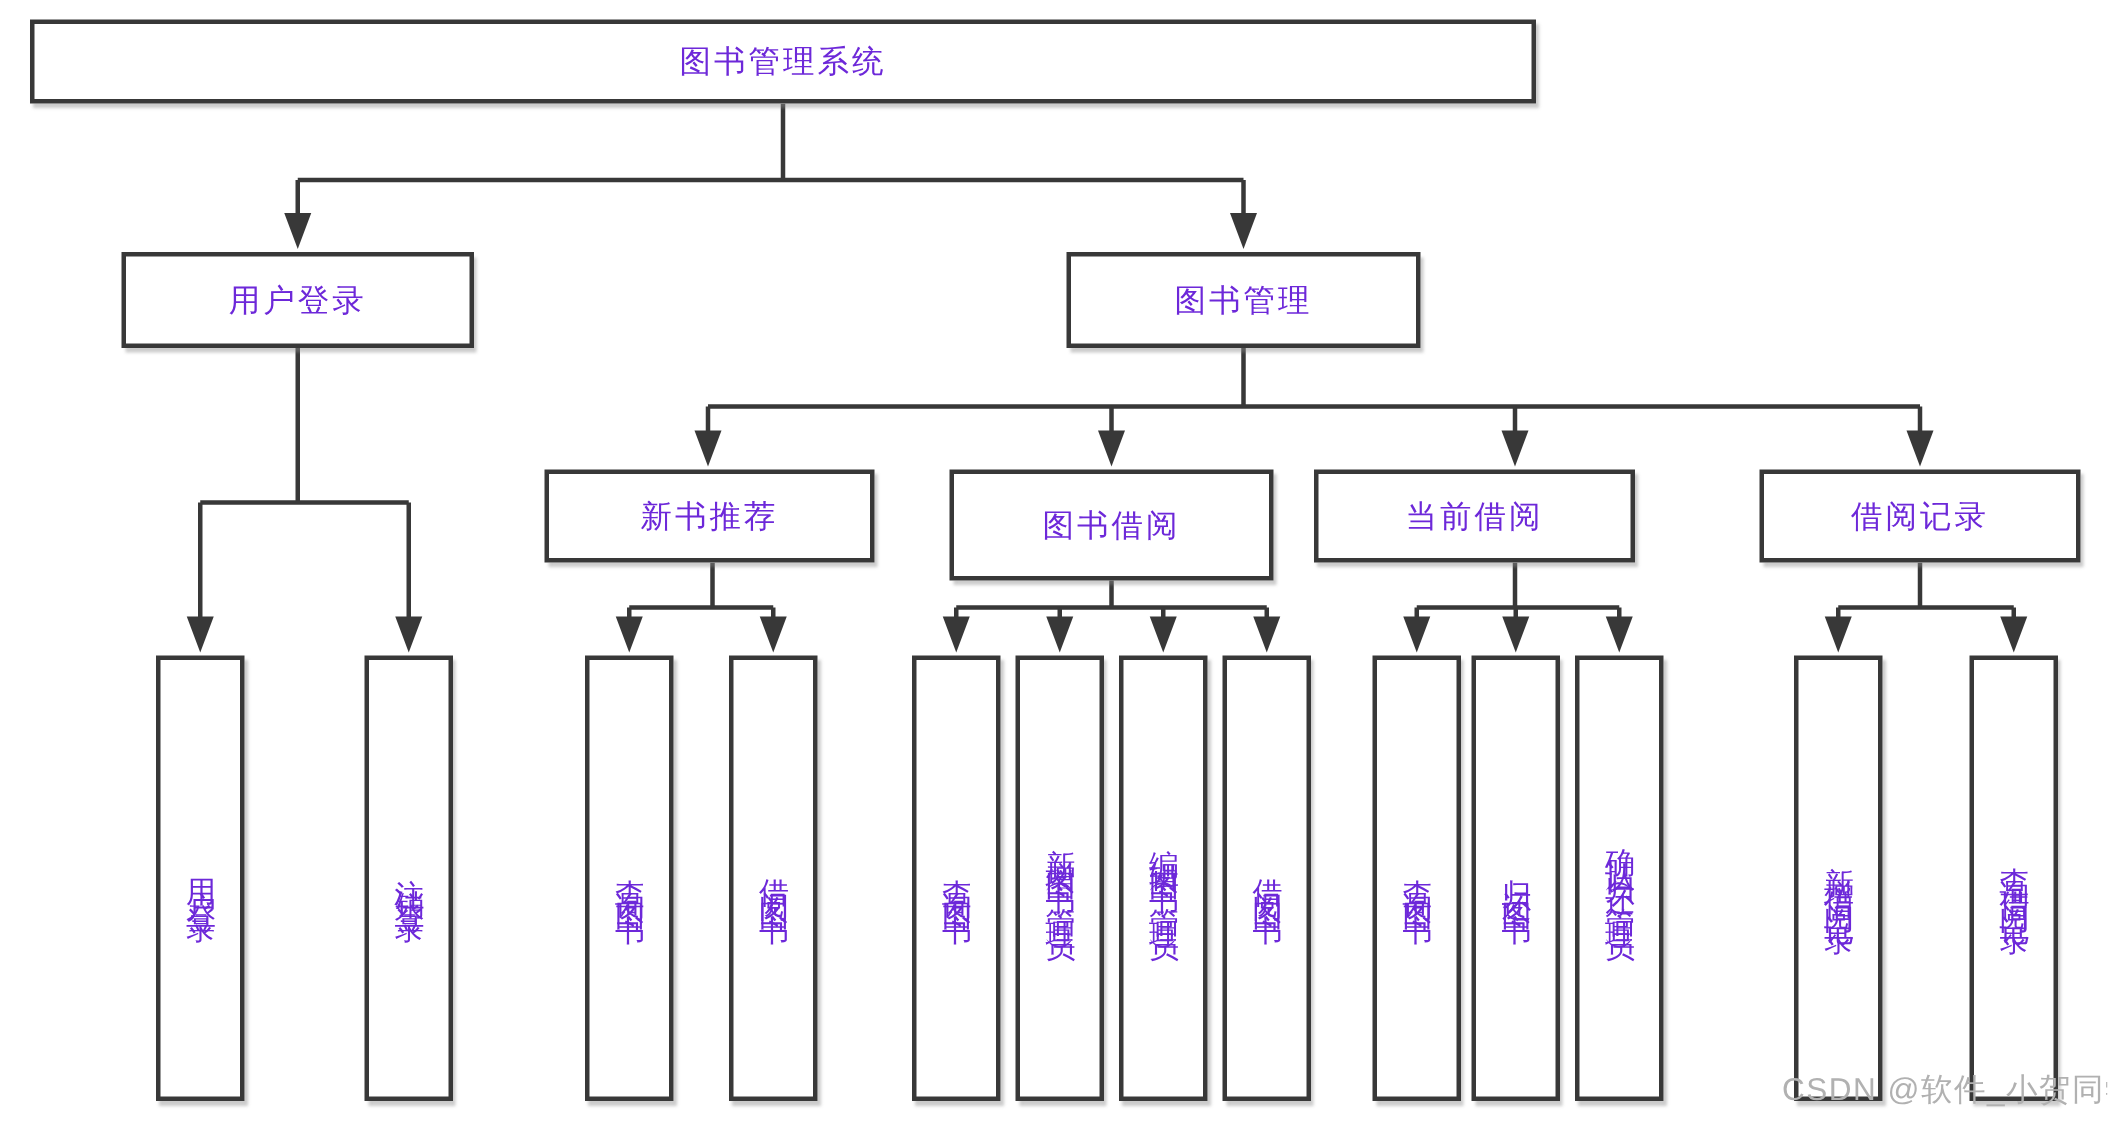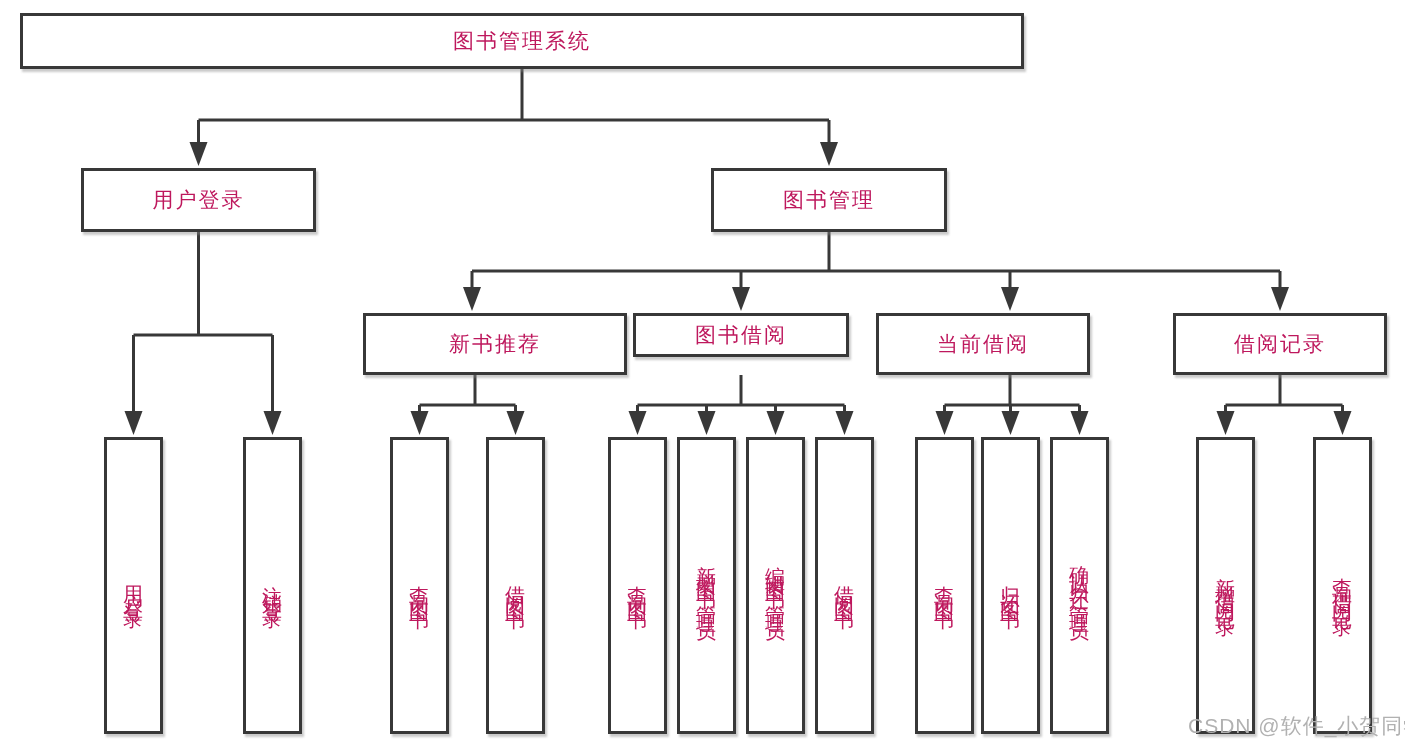--- a/index.html
+++ b/index.html
@@ -20,21 +20,21 @@
   }
   .node {
     position: absolute;
     box-sizing: border-box;
     background: #ffffff;
     border: 3px solid #383838;
     box-shadow: 2px 3px 2px rgba(140,140,140,0.45);
     display: flex;
     align-items: center;
     justify-content: center;
-    color: #be185d;
+    color: #6d28d9;
     font-size: 21px;
     letter-spacing: 2px;
     z-index: 1;
   }
   .leaf {
     writing-mode: vertical-rl;
     text-orientation: mixed;
     font-size: 20px;
     letter-spacing: 8px;
     line-height: 1;
@@ -116,22 +116,22 @@
       <polygon points="1216.5,411 1234.5,411 1225.5,435"></polygon>
       <polygon points="1333.5,411 1351.5,411 1342.5,435"></polygon>
     </g>
   </svg>
 
   <div class="node" style="left:20px; top:13px; width:1004px; height:56px;">图书管理系统</div>
 
   <div class="node" style="left:81px; top:168px; width:235px; height:64px;">用户登录</div>
   <div class="node" style="left:711px; top:168px; width:236px; height:64px;">图书管理</div>
 
-  <div class="node" style="left:363px; top:313px; width:264px; height:62px;">新书推荐</div>
-  <div class="node" style="left:633px; top:313px; width:216px; height:44px;font-family:Liberation Mono, monospace;">图书借阅</div>
+  <div class="node" style="left:363px; top:313px; width:220px; height:62px;">新书推荐</div>
+  <div class="node" style="left:633px; top:313px; width:216px; height:74px;font-family:Liberation Mono, monospace;">图书借阅</div>
   <div class="node" style="left:876px; top:313px; width:214px; height:62px;">当前借阅</div>
   <div class="node" style="left:1173px; top:313px; width:214px; height:62px;">借阅记录</div>
 
   <div class="node leaf" style="left:104px; top:437px; width:59px; height:297px;">用户登录</div>
   <div class="node leaf" style="left:243px; top:437px; width:59px; height:297px;">注销登录</div>
 
   <div class="node leaf" style="left:390px; top:437px; width:59px; height:297px;">查询图书</div>
   <div class="node leaf" style="left:486px; top:437px; width:59px; height:297px;">借阅图书</div>
 
   <div class="node leaf" style="left:608px; top:437px; width:59px; height:297px;">查询图书</div>

